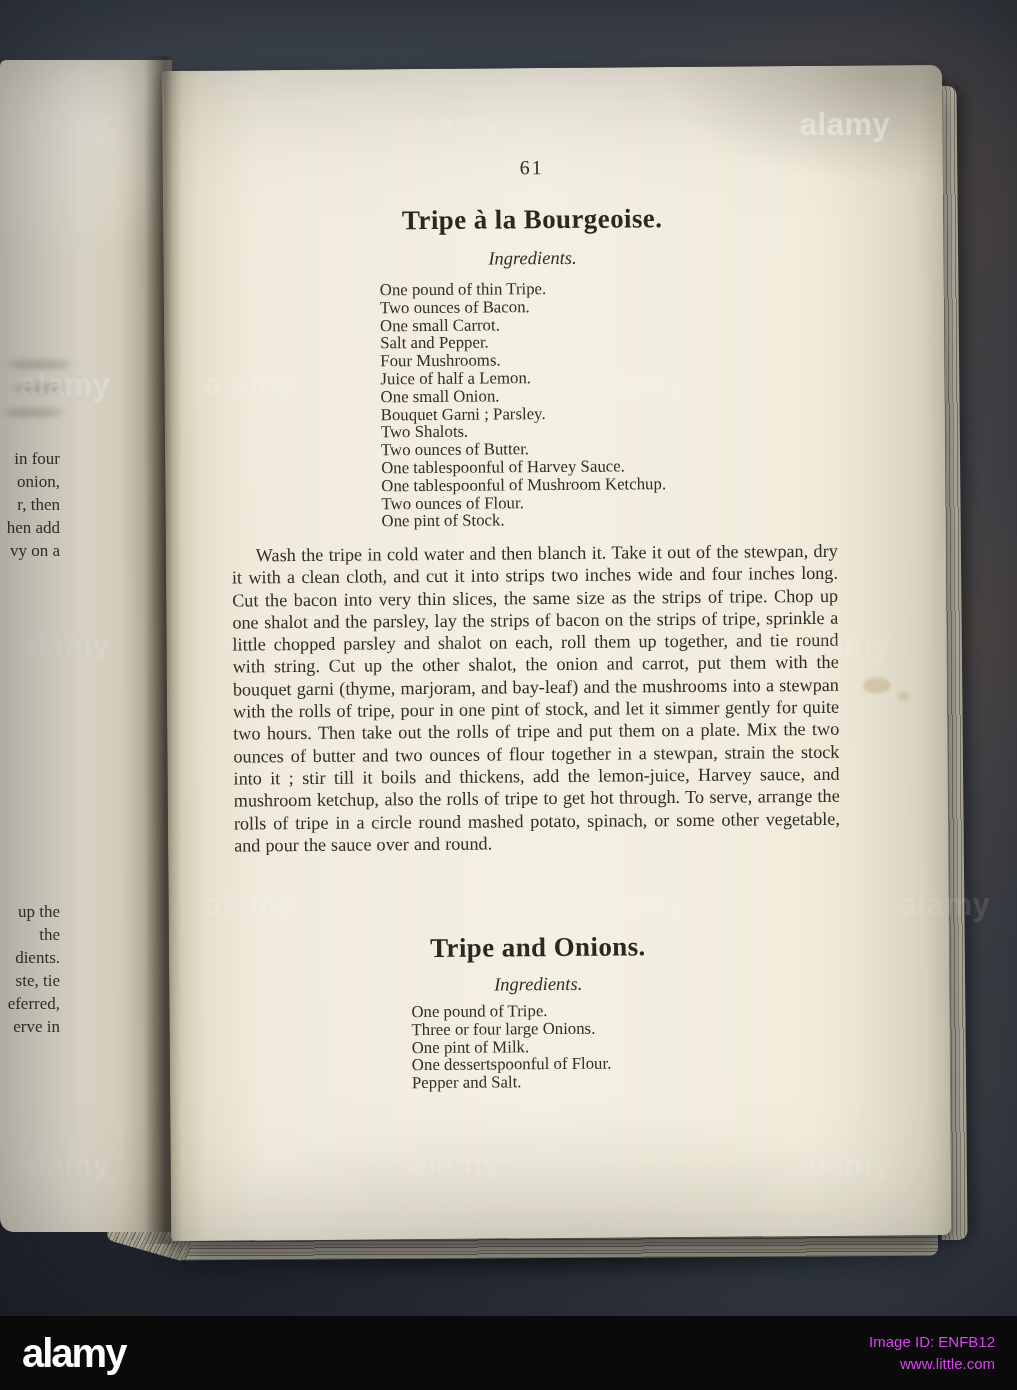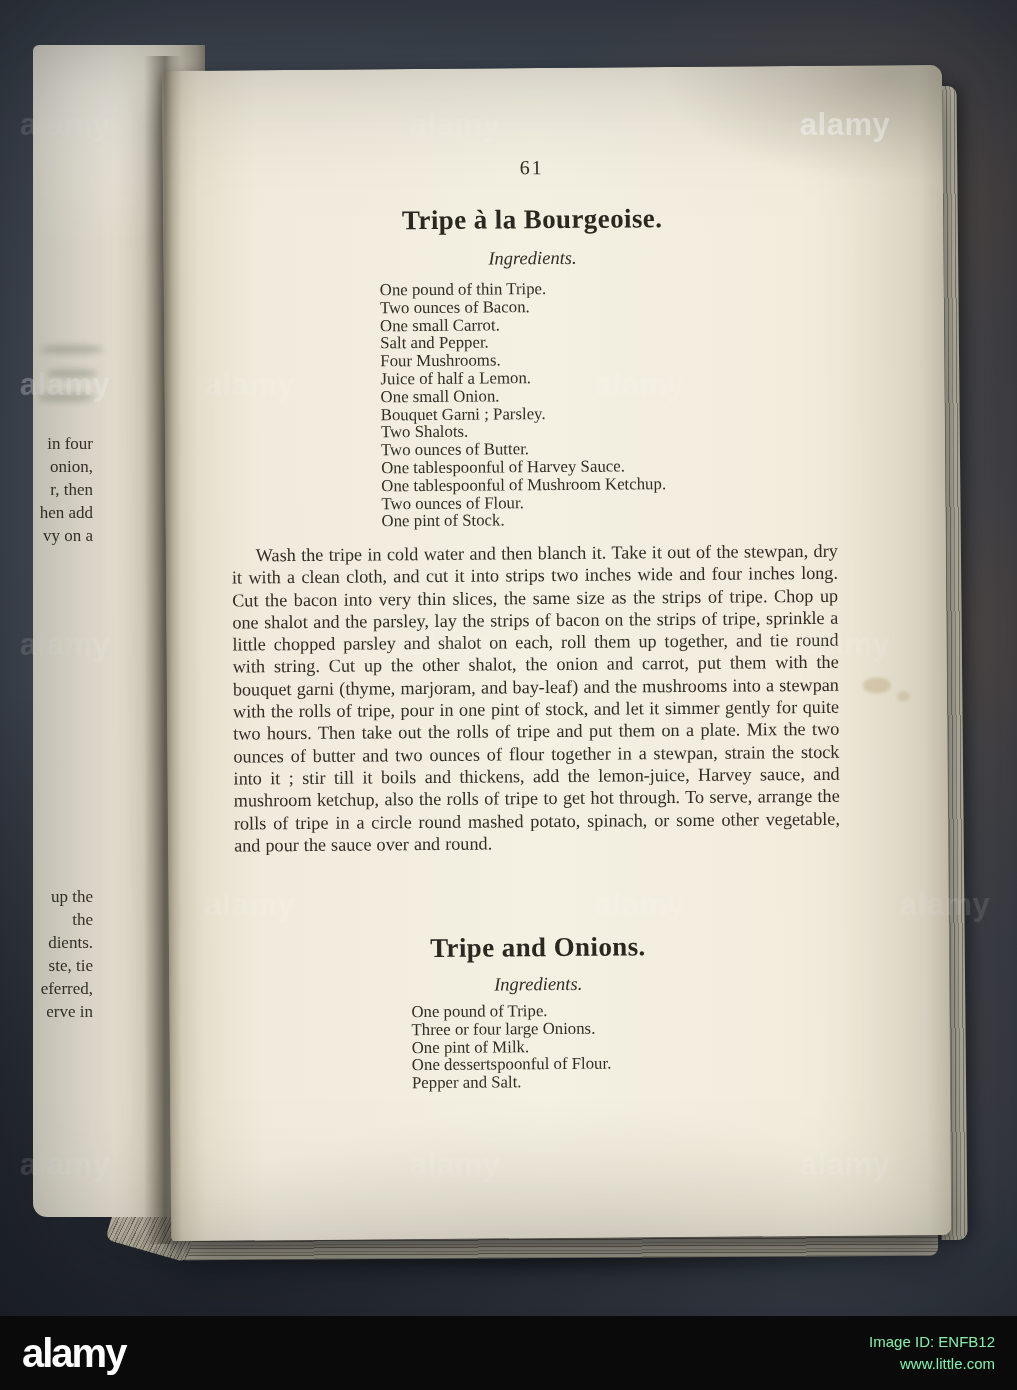--- a/index.html
+++ b/index.html
@@ -34,26 +34,26 @@
       transform:rotate(-.35deg);
       background: repeating-linear-gradient(to bottom,
         #e0d9c5 0 3px, #b0a893 3px 4px, #d5cdb9 4px 6px, #8f876f 6px 7px);
       border-radius:0 0 8px 4px; }
   .stack-corner { position:absolute; left:112px; top:1192px; width:84px; height:60px;
       transform:rotate(16deg);
       background: repeating-linear-gradient(100deg,
         #d8d1bd 0 3px, #a29a85 3px 4px, #cfc7b2 4px 6px, #857d67 6px 7px);
       border-radius:8px; opacity:.9; }
 
-  .left-page { position:absolute; left:0; top:45px; width:172px; height:1172px;
+  .left-page { position:absolute; left:0; top:60px; width:172px; height:1172px;
       background:
         radial-gradient(300px 220px at 30% 4%, rgba(255,253,244,.5), transparent 70%),
         linear-gradient(to right, #eee9da 0%, #ece6d7 48%, #ddd6c3 70%,
                         #c3bca7 85%, #968e7c 95%, #6d6656 100%);
-      border-radius:6px 0 0 14px;margin-left:33px; }
+      border-radius:6px 0 0 14px; }
   .frag { position:absolute; left:-40px; width:100px; text-align:right;
       font-size:17px; line-height:17px; color:#3a352c; white-space:nowrap; }
   .smudge { position:absolute; filter:blur(3px); background:rgba(104,112,94,.30);
       border-radius:45%; }
 
   .right-page { position:absolute; left:162px; top:68px; width:780px; height:1170px;
       transform:rotate(-.45deg); transform-origin:50% 0;
       border-radius:4px 12px 8px 4px;
       background:
         radial-gradient(320px 150px at 93% 1%, rgba(120,114,98,.35), transparent 70%),
@@ -98,21 +98,21 @@
       font-family:"Liberation Sans","DejaVu Sans",sans-serif; font-weight:bold;
       font-size:31px; letter-spacing:.5px; color:#ffffff; white-space:nowrap; }
 
   
   .footer { position:absolute; left:0; bottom:0; width:1017px; height:74px;
       background:#0a0a0a; display:flex; align-items:center;
       justify-content:space-between; padding:0 22px; box-sizing:border-box; }
   .logo { font-family:"Liberation Sans","DejaVu Sans",sans-serif; font-weight:bold;
       font-size:40px; letter-spacing:-2px; color:#ffffff; line-height:1; }
   .meta { text-align:right; font-family:"Liberation Sans","DejaVu Sans",sans-serif;
-      font-size:15px; line-height:22px; color:#86efac;margin-left:48px; }
+      font-size:15px; line-height:22px; color:#d946ef;margin-left:48px; }
 </style>
 </head>
 <body>
 
 <div class="stage">
 
   <div class="photo">
 
     <div class="book">
 

